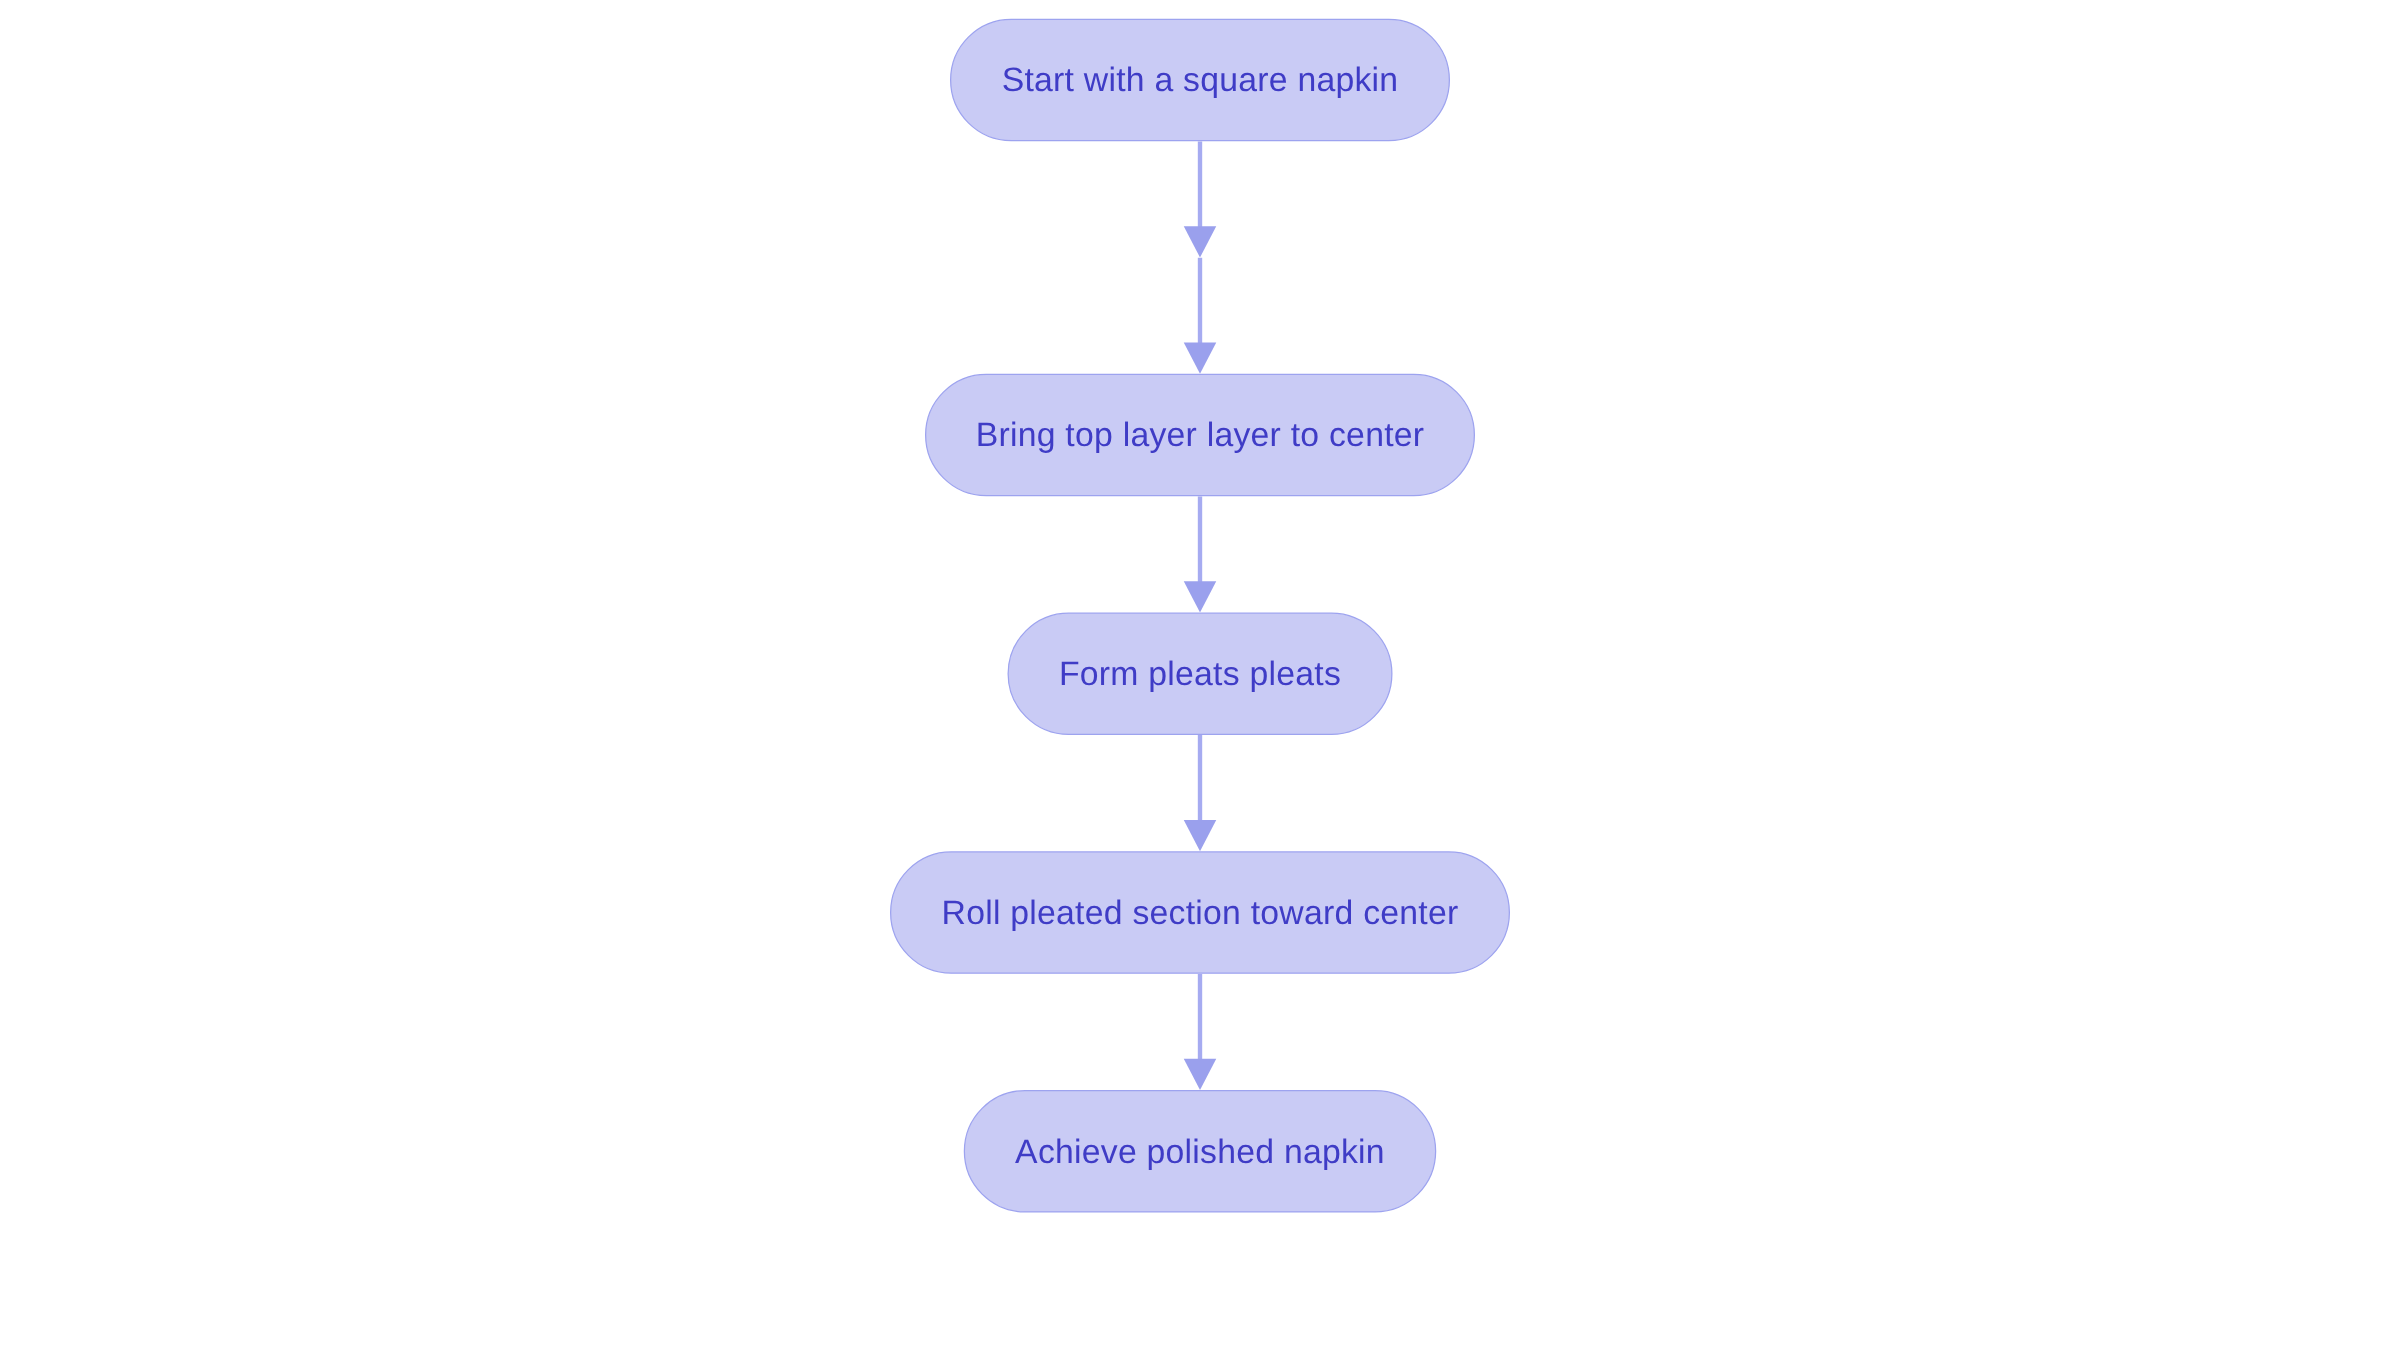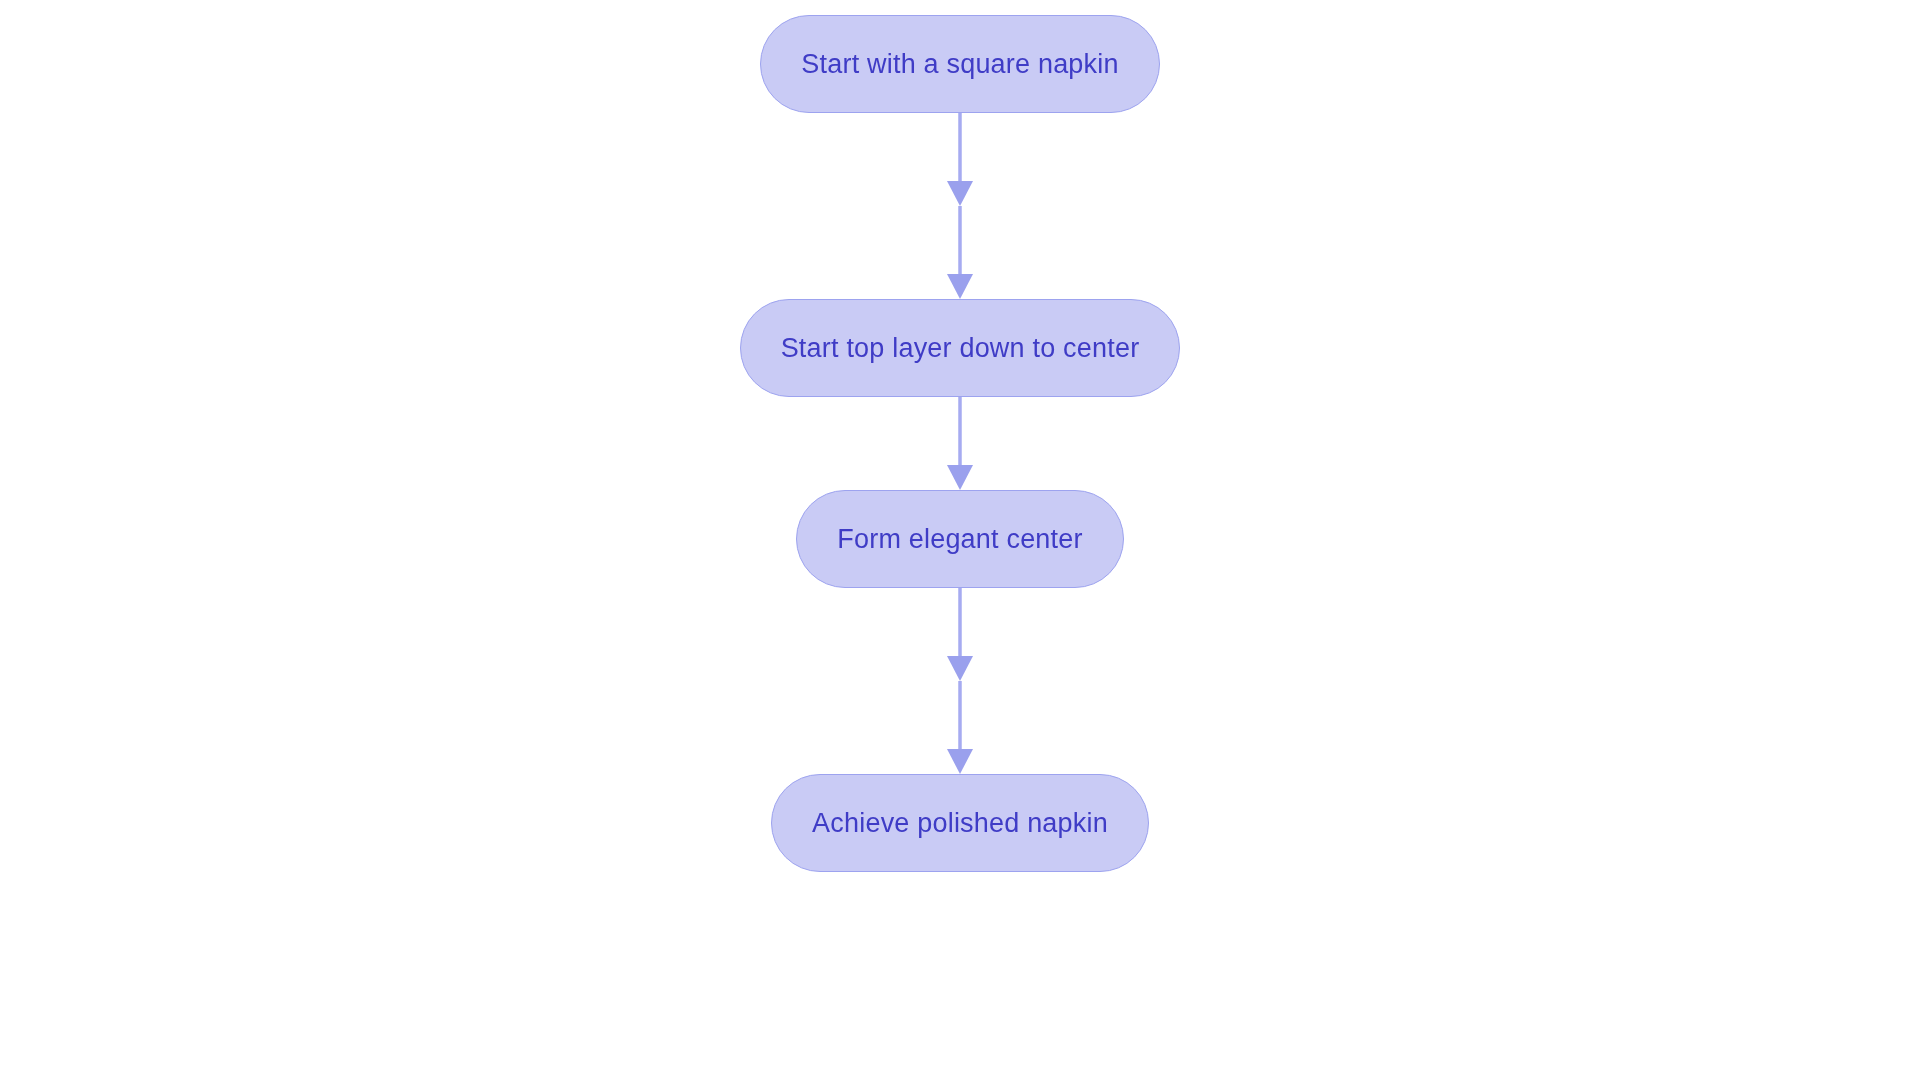--- a/index.html
+++ b/index.html
@@ -70,36 +70,39 @@
       <polygon points="1,68 27,68 14,93"></polygon>
     </svg>
   </div>
     <div class="arrow">
     <svg width="28" height="93" viewBox="0 0 28 93">
       <line x1="14" y1="0" x2="14" y2="70"></line>
       <polygon points="1,68 27,68 14,93"></polygon>
     </svg>
   </div>
     <div class="node">
-    <span class="node-label">Start top layer down to center</span>
+    <span class="node-label">Bring top layer layer to center</span>
   </div>
     <div class="arrow">
     <svg width="28" height="93" viewBox="0 0 28 93">
       <line x1="14" y1="0" x2="14" y2="70"></line>
       <polygon points="1,68 27,68 14,93"></polygon>
     </svg>
   </div>
     <div class="node">
-    <span class="node-label">Form elegant center</span>
+    <span class="node-label">Form pleats pleats</span>
   </div>
     <div class="arrow">
     <svg width="28" height="93" viewBox="0 0 28 93">
       <line x1="14" y1="0" x2="14" y2="70"></line>
       <polygon points="1,68 27,68 14,93"></polygon>
     </svg>
+  </div>
+    <div class="node">
+    <span class="node-label">Roll pleated section toward center</span>
   </div>
     <div class="arrow">
     <svg width="28" height="93" viewBox="0 0 28 93">
       <line x1="14" y1="0" x2="14" y2="70"></line>
       <polygon points="1,68 27,68 14,93"></polygon>
     </svg>
   </div>
     <div class="node">
     <span class="node-label">Achieve polished napkin</span>
   </div>

